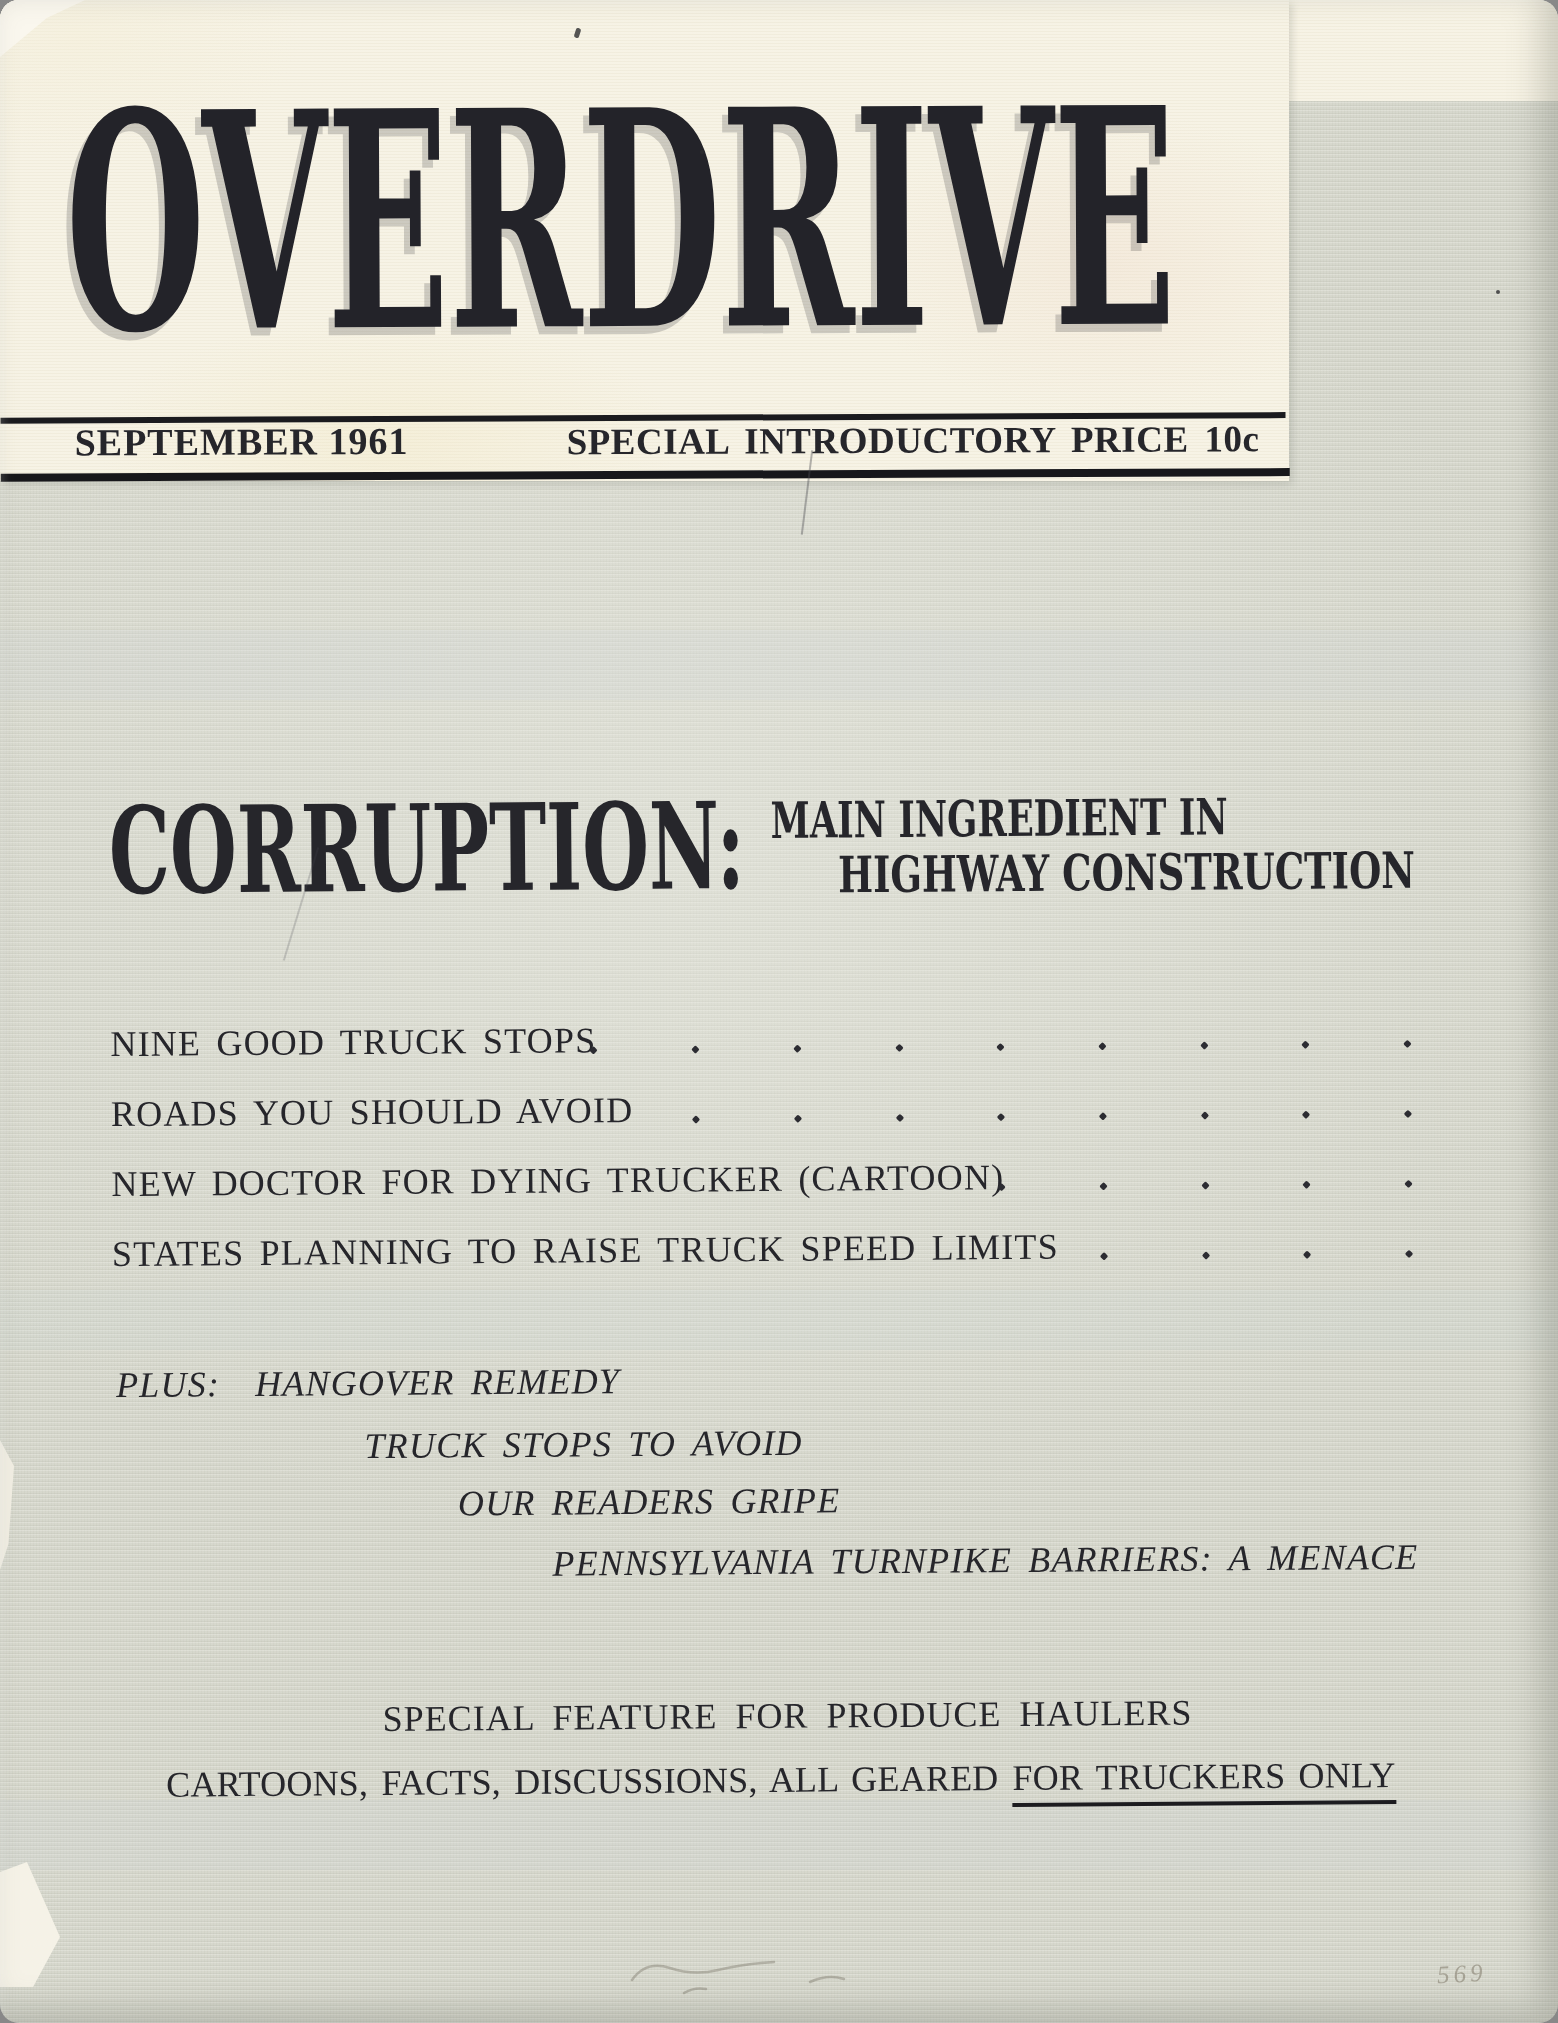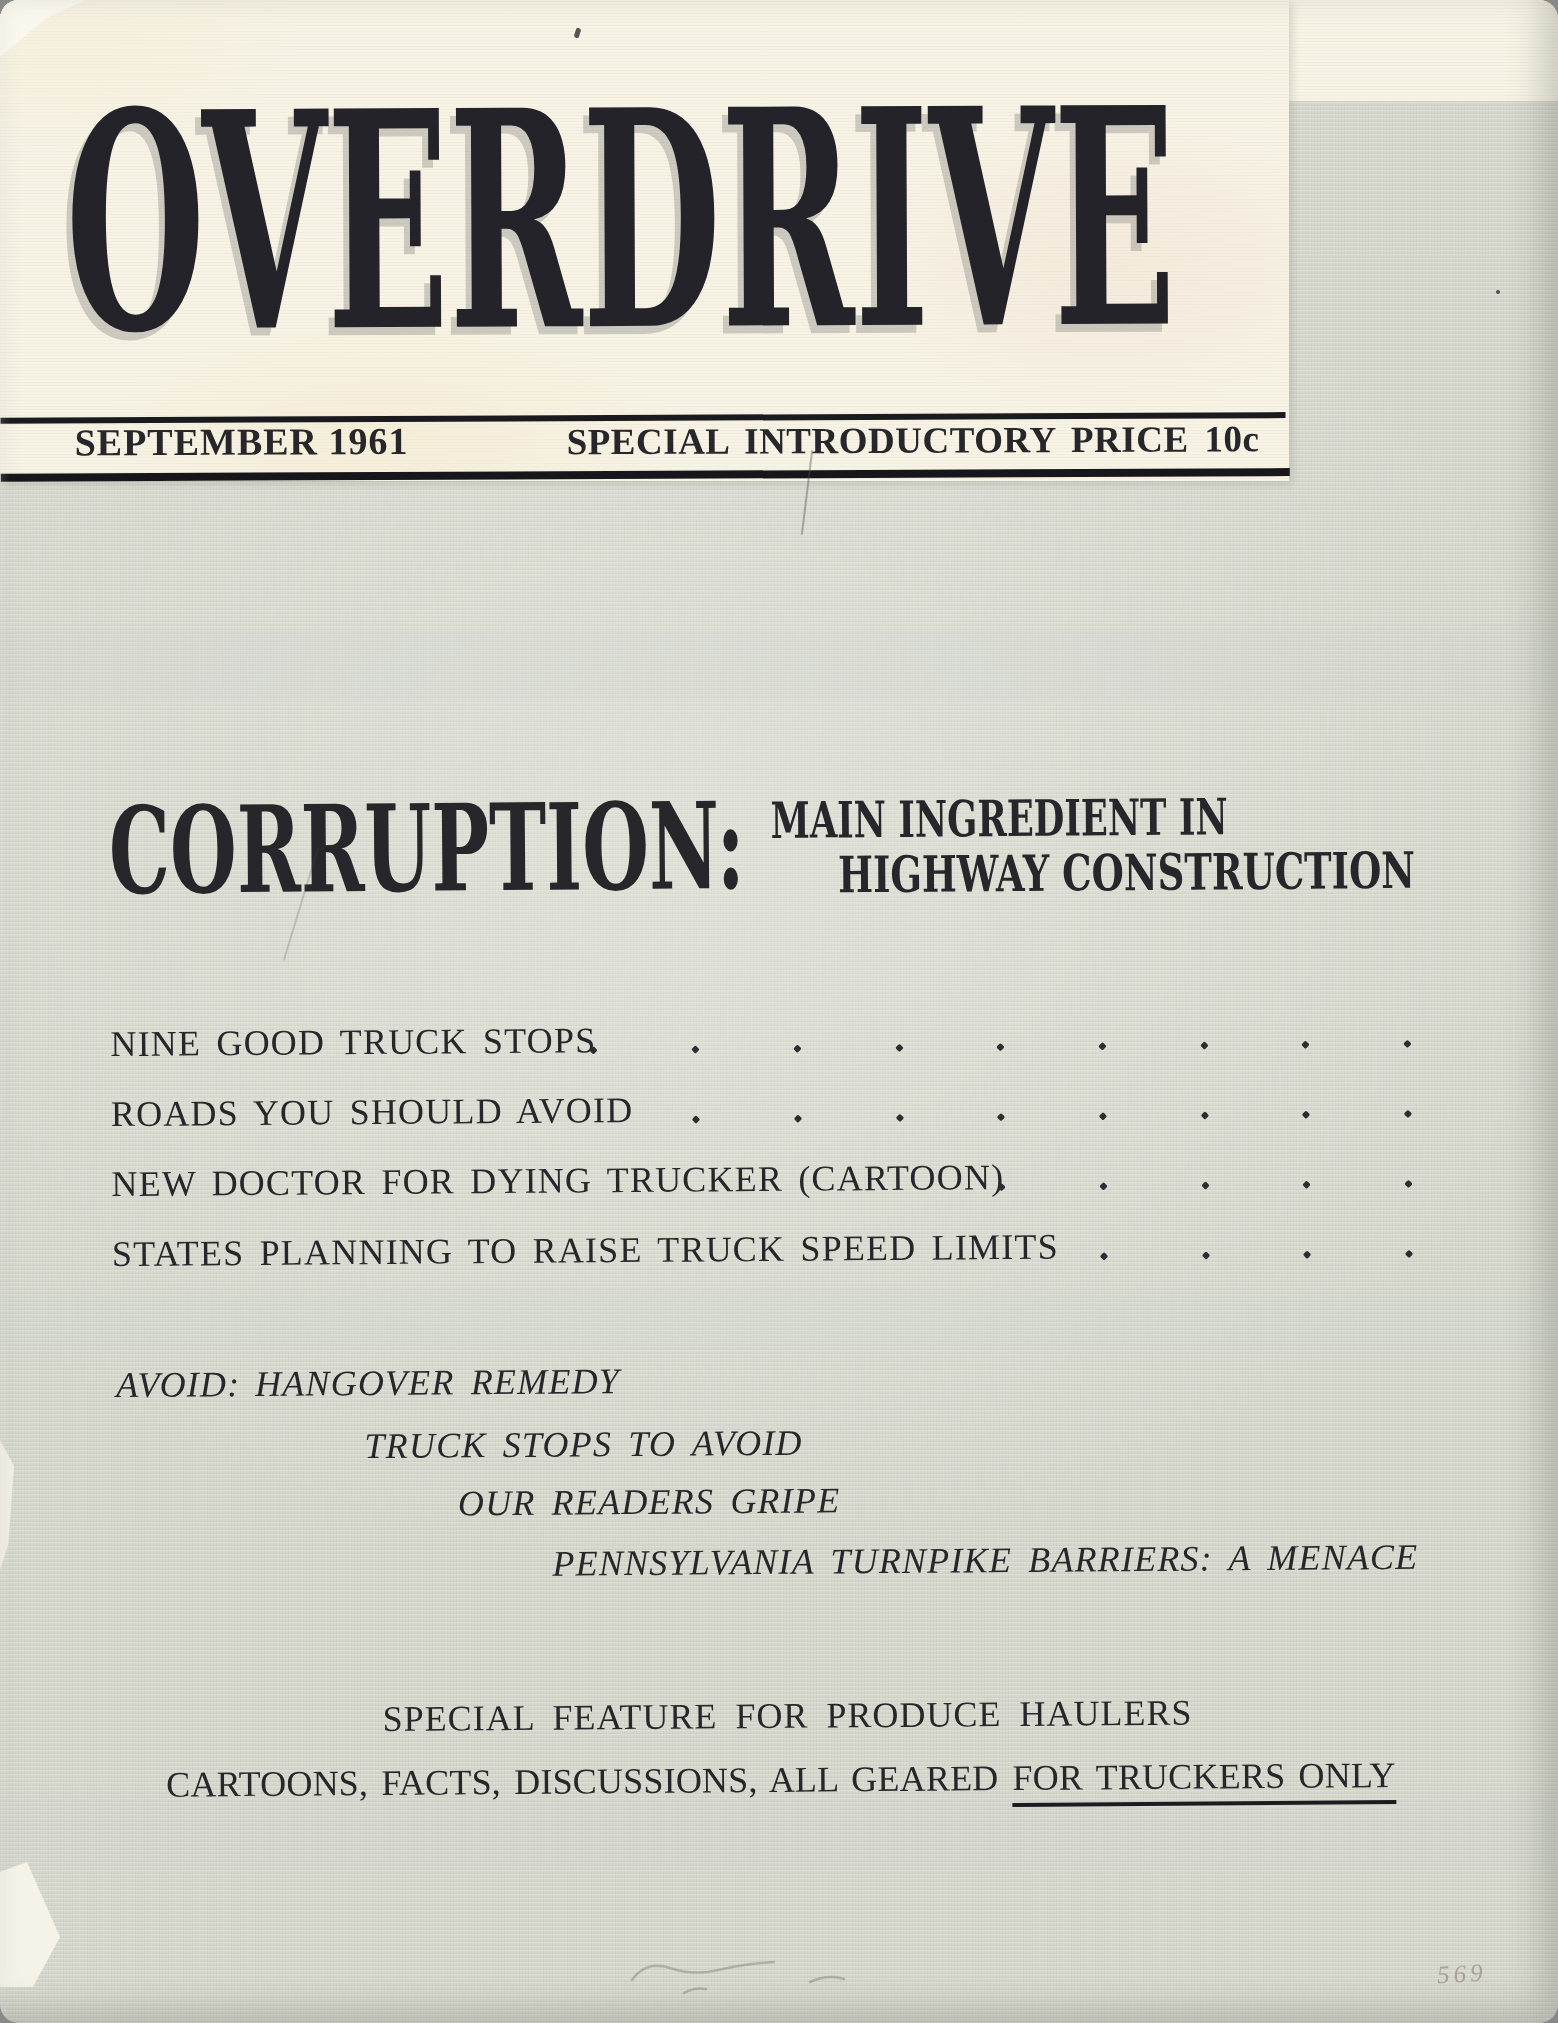--- a/index.html
+++ b/index.html
@@ -136,21 +136,21 @@
       <div class="toc-row" style="top:1161px;">
         <span>NEW DOCTOR FOR DYING TRUCKER (CARTOON)</span>
       <span class="ldot" style="right: 0px;"></span><span class="ldot" style="right: 101.7px;"></span><span class="ldot" style="right: 203.4px;"></span><span class="ldot" style="right: 305.1px;"></span><span class="ldot" style="right: 406.8px;"></span></div>
       <div class="toc-row" style="top:1231px;">
         <span>STATES PLANNING TO RAISE TRUCK SPEED LIMITS</span>
       <span class="ldot" style="right: 0px;"></span><span class="ldot" style="right: 101.7px;"></span><span class="ldot" style="right: 203.4px;"></span><span class="ldot" style="right: 305.1px;"></span></div>
     </div>
 
     <div>
       <div class="plus-row" style="left:0;top:1362px;width:1300px;height:42px;">
-        <span id="plus-prefix">AVOID:</span>
+        <span id="plus-prefix">PLUS:</span>
         <span id="plus-item-0">HANGOVER REMEDY</span>
       </div>
       <div class="plus-row" style="left:363px;top:1425px;">TRUCK STOPS TO AVOID</div>
       <div class="plus-row" style="left:456px;top:1483px;">OUR READERS GRIPE</div>
       <div class="plus-row" style="left:550px;top:1544px;">PENNSYLVANIA TURNPIKE BARRIERS: A MENACE</div>
     </div>
 
     <div id="feature-line" class="footer-line">SPECIAL FEATURE FOR PRODUCE HAULERS</div>
     <div id="tagline-line" class="footer-line">
       <span>CARTOONS, FACTS, DISCUSSIONS, ALL GEARED</span><span id="tagline-underlined">FOR TRUCKERS ONLY</span>

